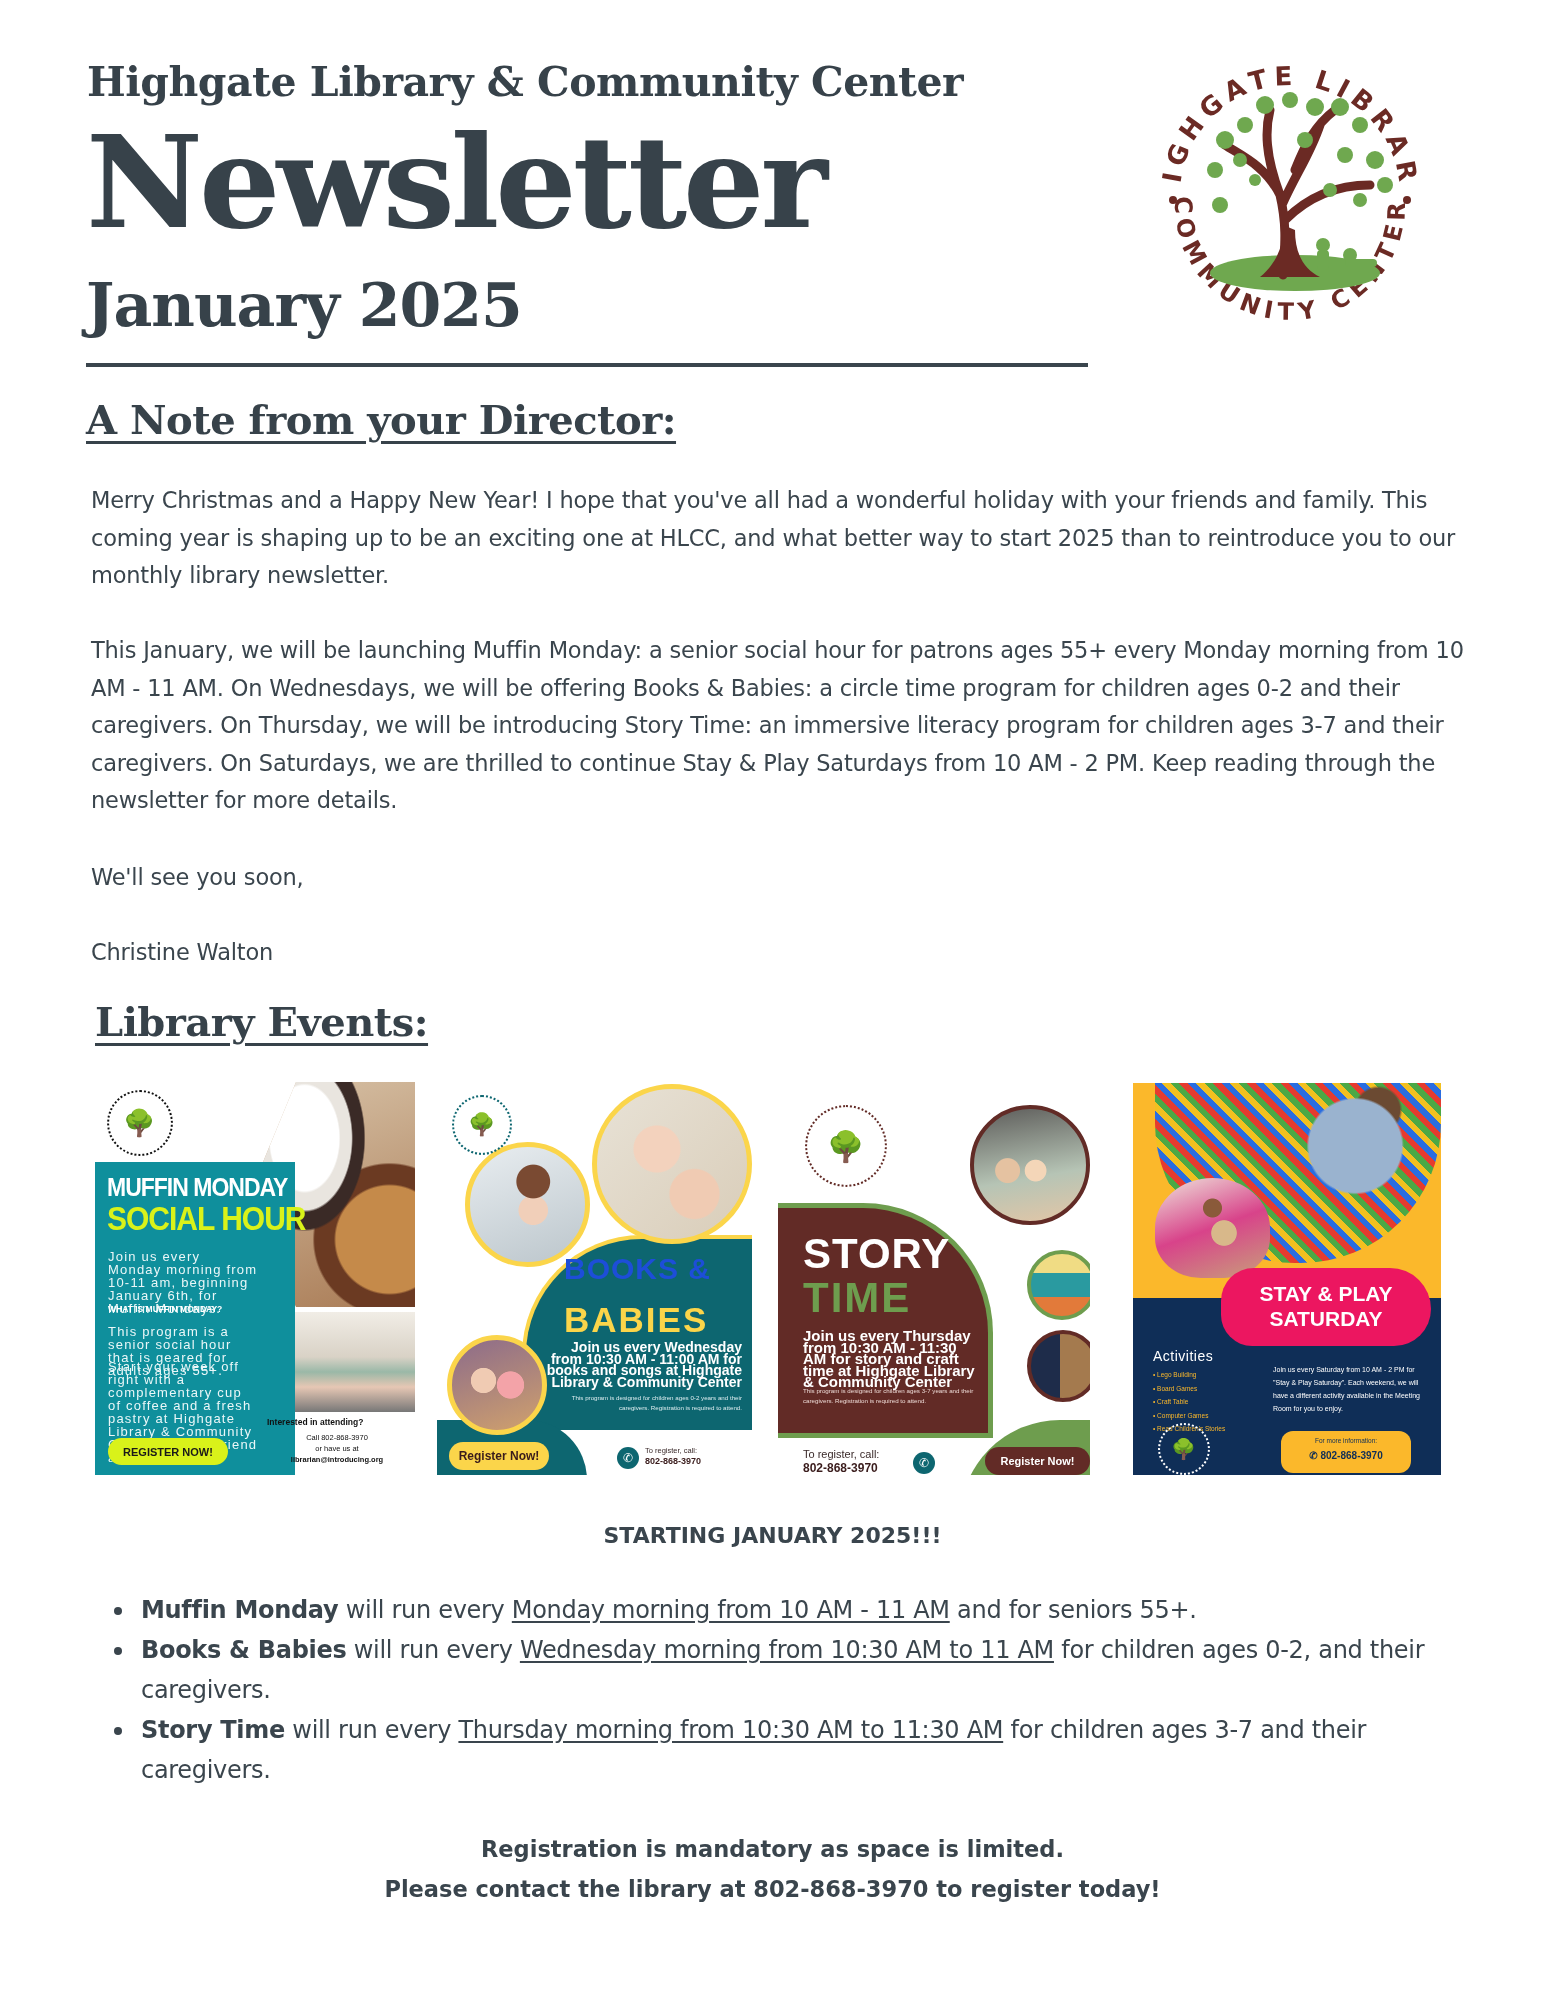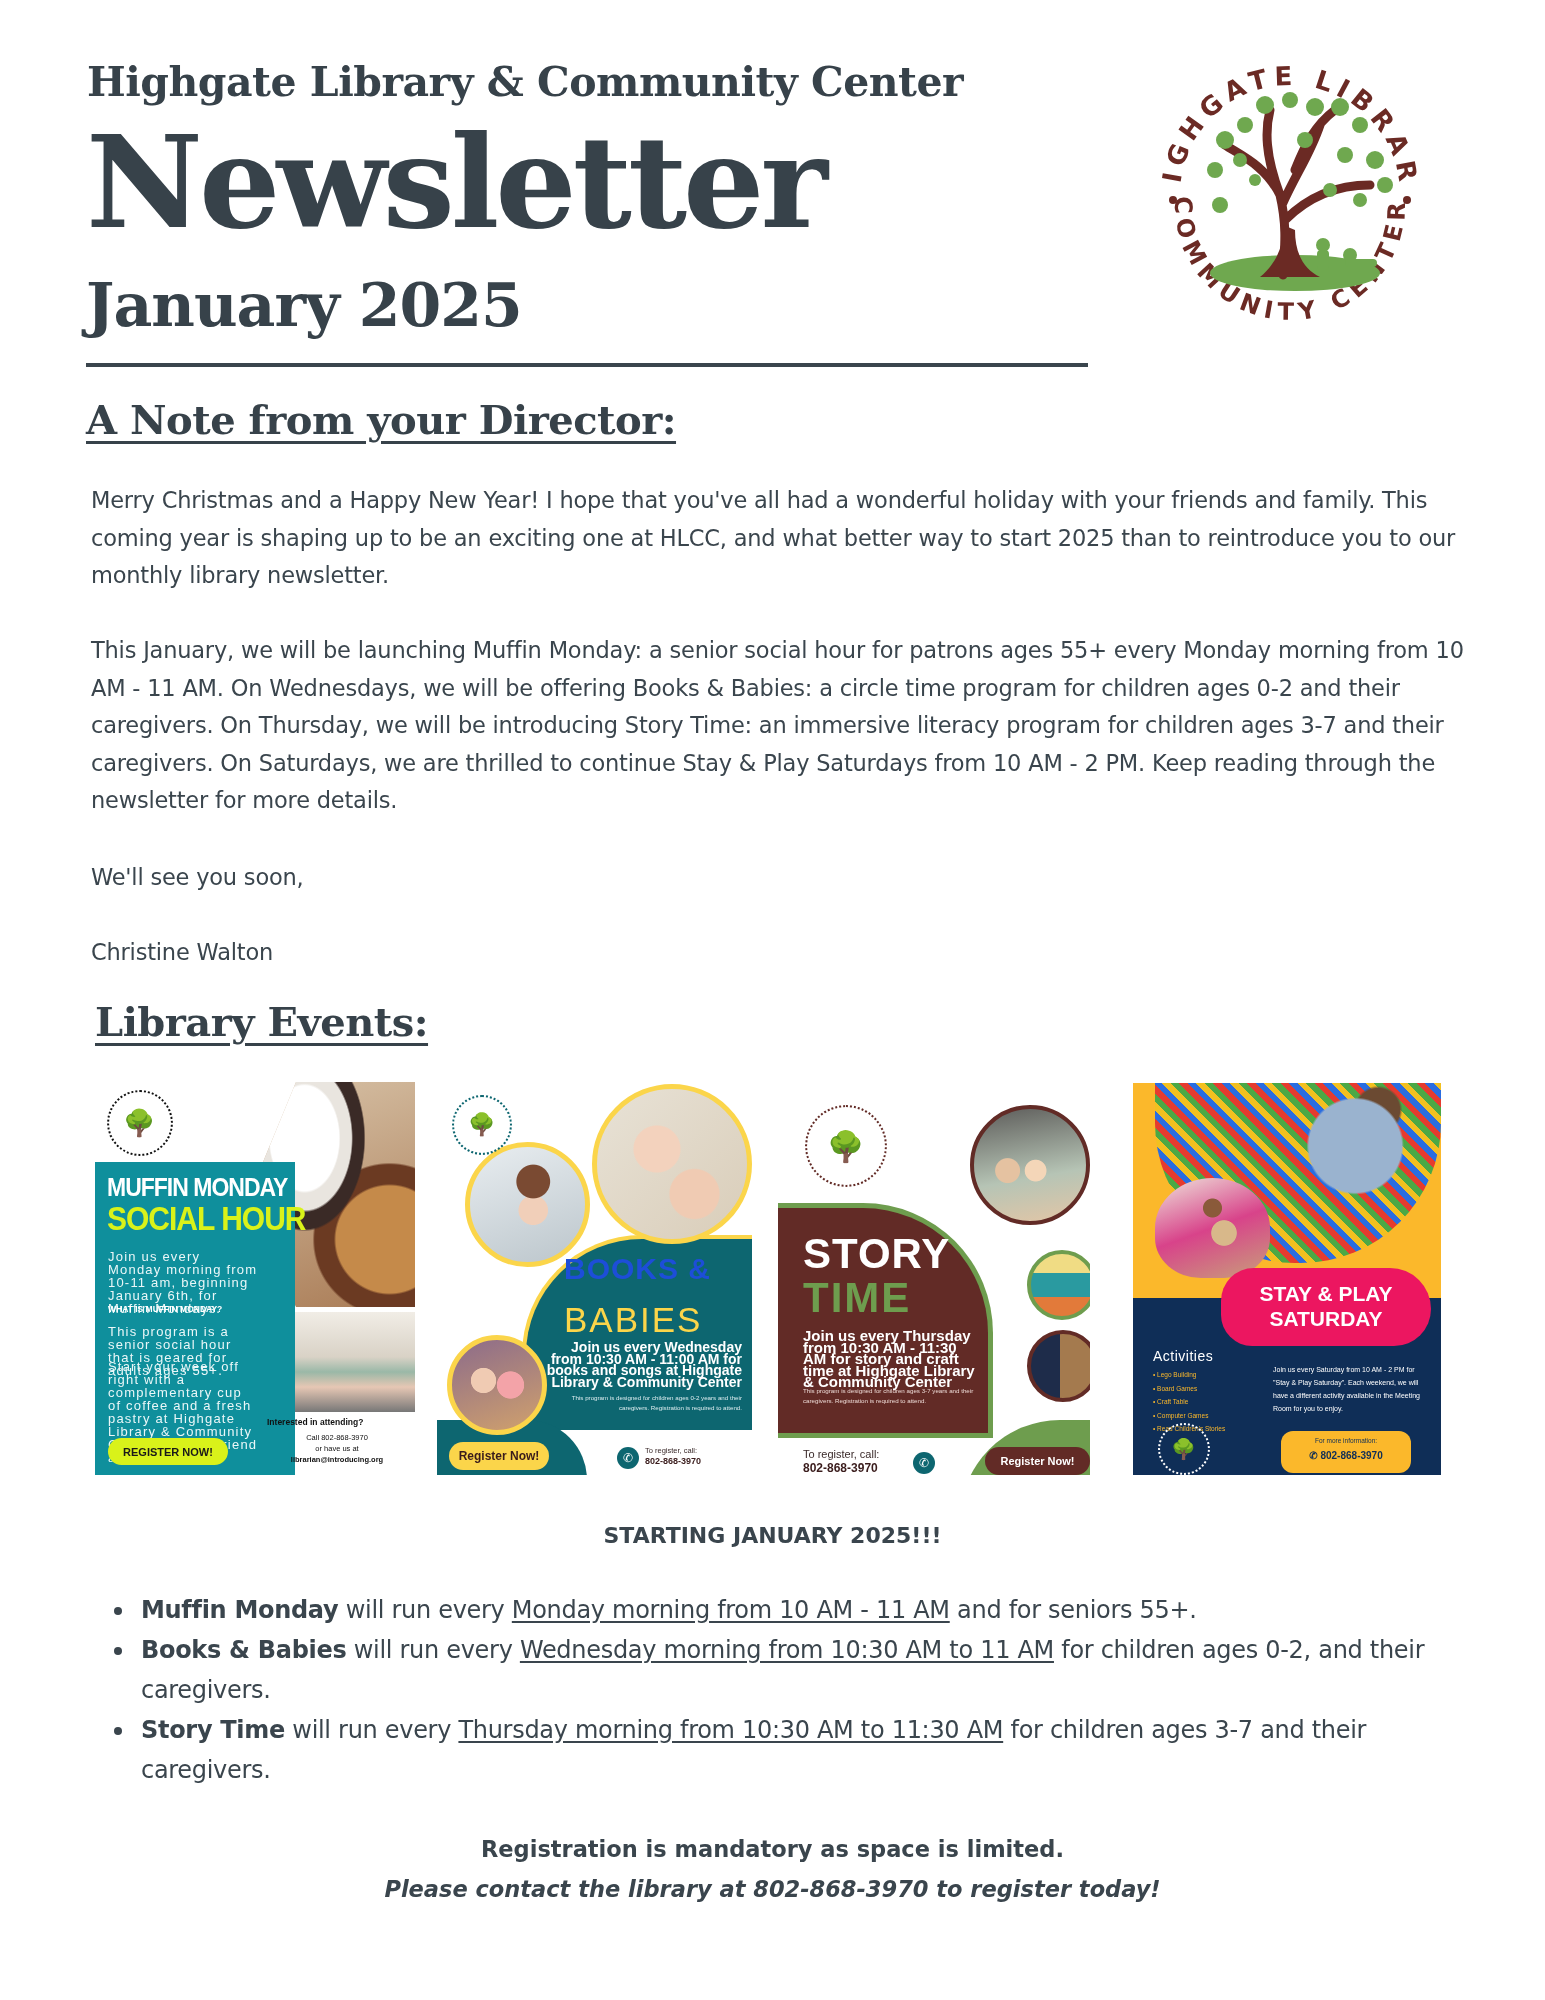--- a/index.html
+++ b/index.html
@@ -52,21 +52,21 @@
   
   #flyer-books { left: 437px; top: 1080px; width: 315px; height: 395px; background: #fff; }
   #flyer-books .panel { position: absolute; left: 85px; top: 155px; width: 230px; height: 195px; background: #0d6670; border-radius: 120px 0 0 0; border-top: 4px solid #fbd54a; border-left: 4px solid #fbd54a; }
   #flyer-books .bottom { position: absolute; left: 0; top: 340px; width: 150px; height: 60px; background: #0d6670; border-radius: 0 80px 0 0; }
   #flyer-books .circ { position: absolute; border-radius: 50%; border: 5px solid #fbd54a; }
   #flyer-books .c-a { left: 155px; top: 4px; width: 160px; height: 160px; background: radial-gradient(circle at 40% 40%, #f3d2bd 0 18%, transparent 19%), radial-gradient(circle at 65% 70%, #f0cbb3 0 17%, transparent 18%), linear-gradient(135deg, #e8e2d6, #d9cdb9); }
   #flyer-books .c-b { left: 28px; top: 62px; width: 125px; height: 125px; background: radial-gradient(circle at 55% 30%, #7a4a32 0 16%, transparent 17%), radial-gradient(circle at 55% 55%, #f1cfb9 0 16%, transparent 17%), linear-gradient(160deg, #e8edf0, #bcc6cc); }
   #flyer-books .c-c { left: 10px; top: 255px; width: 100px; height: 100px; background: radial-gradient(circle at 35% 45%, #f0cbb3 0 16%, transparent 17%), radial-gradient(circle at 65% 50%, #f3a3a8 0 18%, transparent 19%), linear-gradient(160deg, #8c6b8a, #d0a16d); }
   #flyer-books .mini-logo { position: absolute; left: 15px; top: 15px; width: 60px; height: 60px; border-radius: 50%; border: 2px dotted #0d6670; display:flex; align-items:center; justify-content:center; font-size: 22px; color: #0d6670; }
   #flyer-books .h1 { left: 127px; top: 172px; font-weight: bold; font-size: 30px; color: #1d4ed8; letter-spacing: 1px; }
-  #flyer-books .h2 { left: 127px; top: 220px; font-weight: normal; font-size: 35px; color: #fbd54a; letter-spacing: 2px; }
+  #flyer-books .h2 { left: 127px; top: 220px; font-weight: bold; font-size: 35px; color: #fbd54a; letter-spacing: 2px; }
   #flyer-books .p1 { left: 100px; top: 262px; width: 205px; text-align: right; font-size: 14px; line-height: 11.5px; font-weight: bold; color: #fff; }
   #flyer-books .p2 { left: 120px; top: 313px; width: 185px; text-align: right; font-size: 6.2px; line-height: 9.5px; color: #dcecef; }
   #flyer-books .reg { left: 12px; top: 362px; width: 100px; height: 28px; border-radius: 14px; background: #fbd54a; color: #3a1c1c; font-weight: bold; font-size: 12px; display:flex; align-items:center; justify-content:center; }
   #flyer-books .phone { left: 180px; top: 367px; width: 22px; height: 22px; border-radius: 50%; background: #0d6670; color: #fff; font-size: 12px; display:flex; align-items:center; justify-content:center; }
   #flyer-books .cl1 { left: 208px; top: 366px; font-size: 7.5px; color: #3a2a2a; }
   #flyer-books .cl2 { left: 208px; top: 376px; font-size: 9px; font-weight: bold; color: #3a1c1c; }
 
   
   #flyer-story { left: 770px; top: 1080px; width: 320px; height: 395px; background: #fff; }
   #flyer-story .panel { position: absolute; left: 8px; top: 123px; width: 215px; height: 235px; background: #622b26; border-radius: 0 130px 0 0; border-top: 5px solid #6e9d4e; border-right: 5px solid #6e9d4e; border-bottom: 5px solid #6e9d4e; }
@@ -103,21 +103,21 @@
   #flyer-play .info-p { left: 148px; top: 367px; width: 130px; text-align: center; font-size: 10px; font-weight: bold; color: #0f2e57; }
 
   
   #starting { left: 0; top: 1523px; width: 1545px; text-align: center; font-family: "DejaVu Sans", sans-serif; font-size: 22px; font-weight: bold; color: #3a454d; }
   #schedule { left: 108px; top: 1590px; width: 1340px; list-style: none; }
   #schedule li { position: relative; padding-left: 33px; font-family: "DejaVu Sans", sans-serif; font-size: 24px; line-height: 40px; color: #3a454d; letter-spacing: -0.3px; }
   #schedule li::before { content: ""; position: absolute; left: 6px; top: 17px; width: 8px; height: 8px; border-radius: 50%; background: #3a454d; }
   #schedule li b { font-weight: bold; }
   #schedule li u { text-decoration: underline; text-underline-offset: 3px; }
   #footer1 { left: 0; top: 1836px; width: 1545px; text-align: center; font-family: "DejaVu Sans", sans-serif; font-size: 22.5px; font-weight: bold; color: #3a454d; }
-  #footer2 { left: 0; top: 1876px; width: 1545px; text-align: center; font-family: "DejaVu Sans", sans-serif; font-size: 22.5px; font-weight: bold; color: #3a454d; font-style: italic; }
+  #footer2 { left: 0; top: 1876px; width: 1545px; text-align: center; font-family: "DejaVu Sans", sans-serif; font-size: 22.5px; font-weight: bold; color: #3a454d; }
 </style>
 </head>
 <body>
 
 <div id="org-name" class="abs serif">Highgate Library &amp; Community Center</div>
 <div id="title" class="abs serif">Newsletter</div>
 <div id="issue-date" class="abs serif">January 2025</div>
 <div id="header-rule" class="abs"></div>
 
 <div id="logo" class="abs">

